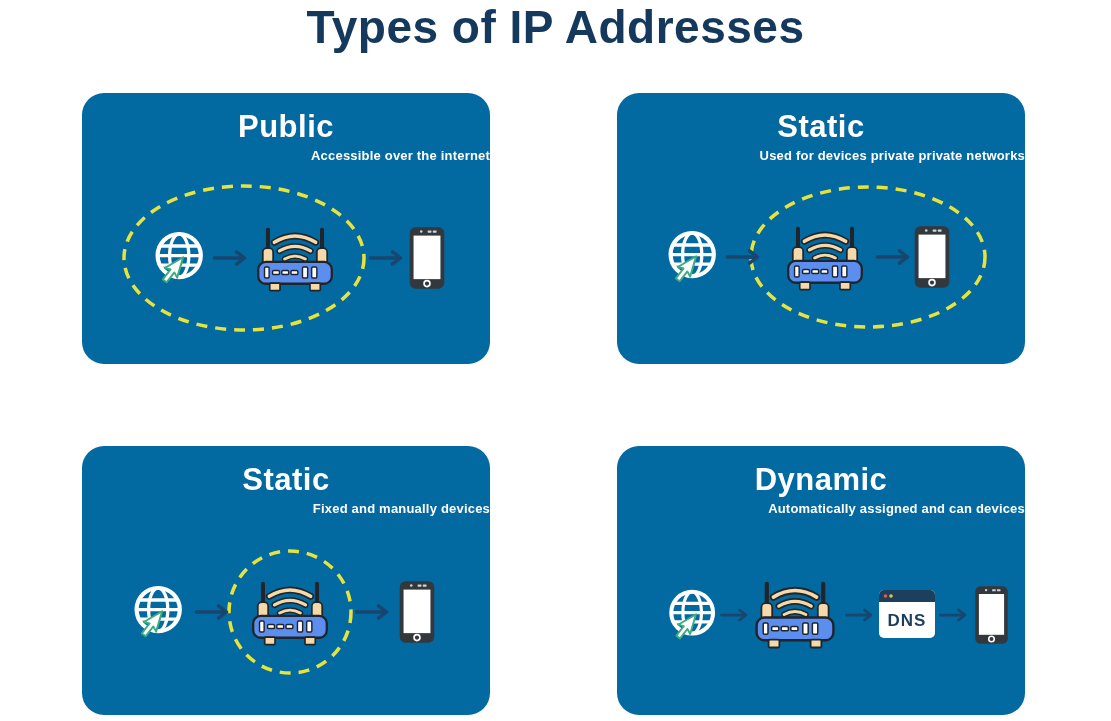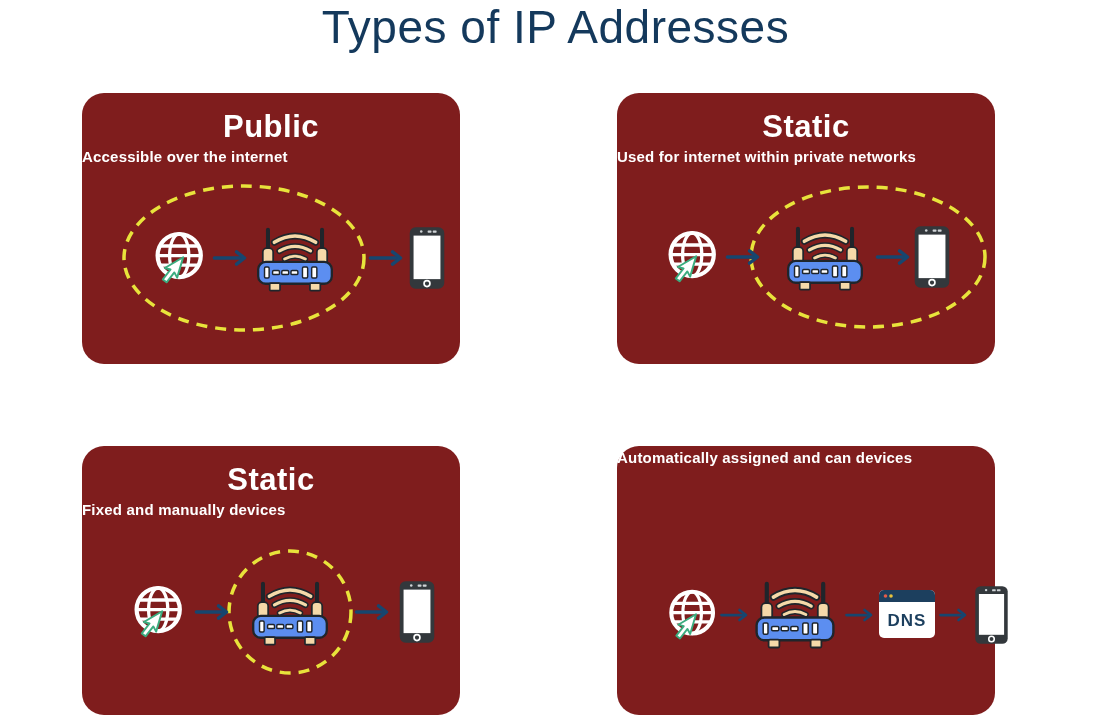--- a/index.html
+++ b/index.html
@@ -2,37 +2,37 @@
 <html><head>
 <meta charset="utf-8">
 <style>
   html,body{margin:0;padding:0;background:#ffffff;}
   .stage{
     position:relative;width:1111px;height:721px;margin:0 auto;
     background:#ffffff;font-family:"Liberation Sans",sans-serif;overflow:hidden;
   }
   .main-title{
     position:absolute;top:0;left:0;width:100%;text-align:center;
-    margin:0;font-size:46px;font-weight:normal;letter-spacing:.5px;
+    margin:0;font-size:46px;font-weight:bold;letter-spacing:.5px;
     color:#14395C;
   }
   .card{
-    position:absolute;width:378px;border-radius:22px;background:#7f1d1d;
+    position:absolute;width:408px;border-radius:22px;background:#0369a1;
     color:#ffffff;
   }
   .card.public {left:82px; top:93px; height:271px;}
   .card.private{left:617px;top:93px; height:271px;}
   .card.static {left:82px; top:446px;height:269px;border-radius:22px;}
   .card.dynamic{left:617px;top:446px;height:269px;}
   .card-title{
     margin:16px 0 0 0;text-align:center;font-size:31px;font-weight:bold;
     letter-spacing:.5px;
   }
   .card-subtitle{
-    margin:3px 0 0 0;text-align:left;font-size:15px;font-weight:bold;
+    margin:3px 0 0 0;text-align:right;font-size:13px;font-weight:bold;
     letter-spacing:.2px;
   }
   .illustration{position:absolute;left:0;width:415px;height:170px;}
   .card.public  .illustration{top:80px;}
   .card.private .illustration{top:79px;}
   .card.static  .illustration{top:81px;}
   .card.dynamic .illustration{top:84px;}
   svg{display:block;}
   .defs-svg{position:absolute;width:0;height:0;overflow:hidden;}
 </style>
@@ -106,21 +106,21 @@
       <use href="#sym-globe" x="66" y="55" width="60" height="60"></use>
       <use href="#sym-arrow" x="130" y="77" width="38" height="16"></use>
       <use href="#sym-router" x="167" y="52" width="92" height="68"></use>
       <use href="#sym-arrow" x="286" y="77" width="38" height="16"></use>
       <use href="#sym-phone" x="325" y="53" width="40" height="64"></use>
     </svg>
   </div>
 
   <div class="card private">
     <h2 class="card-title">Static</h2>
-    <p class="card-subtitle">Used for internet within private networks</p>
+    <p class="card-subtitle">Used for devices private private networks</p>
     <svg class="illustration" viewBox="0 0 415 170">
       <ellipse cx="251" cy="85" rx="117" ry="70" fill="none" stroke="#E8E33B" stroke-width="3.5" stroke-dasharray="11 8"></ellipse>
       <use href="#sym-globe" x="44" y="55" width="60" height="60"></use>
       <use href="#sym-arrow" x="108" y="77" width="38" height="16"></use>
       <use href="#sym-router" x="162" y="52" width="92" height="68"></use>
       <use href="#sym-arrow" x="258" y="77" width="38" height="16"></use>
       <use href="#sym-phone" x="295" y="53" width="40" height="64"></use>
     </svg>
   </div>
 
@@ -131,20 +131,21 @@
       <circle cx="208" cy="85" r="61" fill="none" stroke="#E8E33B" stroke-width="3.5" stroke-dasharray="11 8"></circle>
       <use href="#sym-globe" x="45" y="55" width="60" height="60"></use>
       <use href="#sym-arrow" x="112" y="77" width="38" height="16"></use>
       <use href="#sym-router" x="162" y="52" width="92" height="68"></use>
       <use href="#sym-arrow" x="272" y="77" width="38" height="16"></use>
       <use href="#sym-phone" x="315" y="53" width="40" height="64"></use>
     </svg>
   </div>
 
   <div class="card dynamic">
+    <h2 class="card-title">Dynamic</h2>
     <p class="card-subtitle">Automatically assigned and can devices</p>
     <svg class="illustration" viewBox="0 0 415 170">
       <use href="#sym-globe" x="45" y="56" width="58" height="58"></use>
       <use href="#sym-arrow" x="103" y="78" width="30" height="14"></use>
       <use href="#sym-router" x="130" y="49" width="96" height="71"></use>
       <use href="#sym-arrow" x="228" y="78" width="30" height="14"></use>
       <g>
         <rect x="262" y="60" width="56" height="48" rx="5" fill="#ffffff"></rect>
         <path d="M262,72 v-7 a5,5 0 0 1 5,-5 h46 a5,5 0 0 1 5,5 v7 z" fill="#1C3F5E"></path>
         <circle cx="268.5" cy="66" r="1.8" fill="#E25C4A"></circle>

